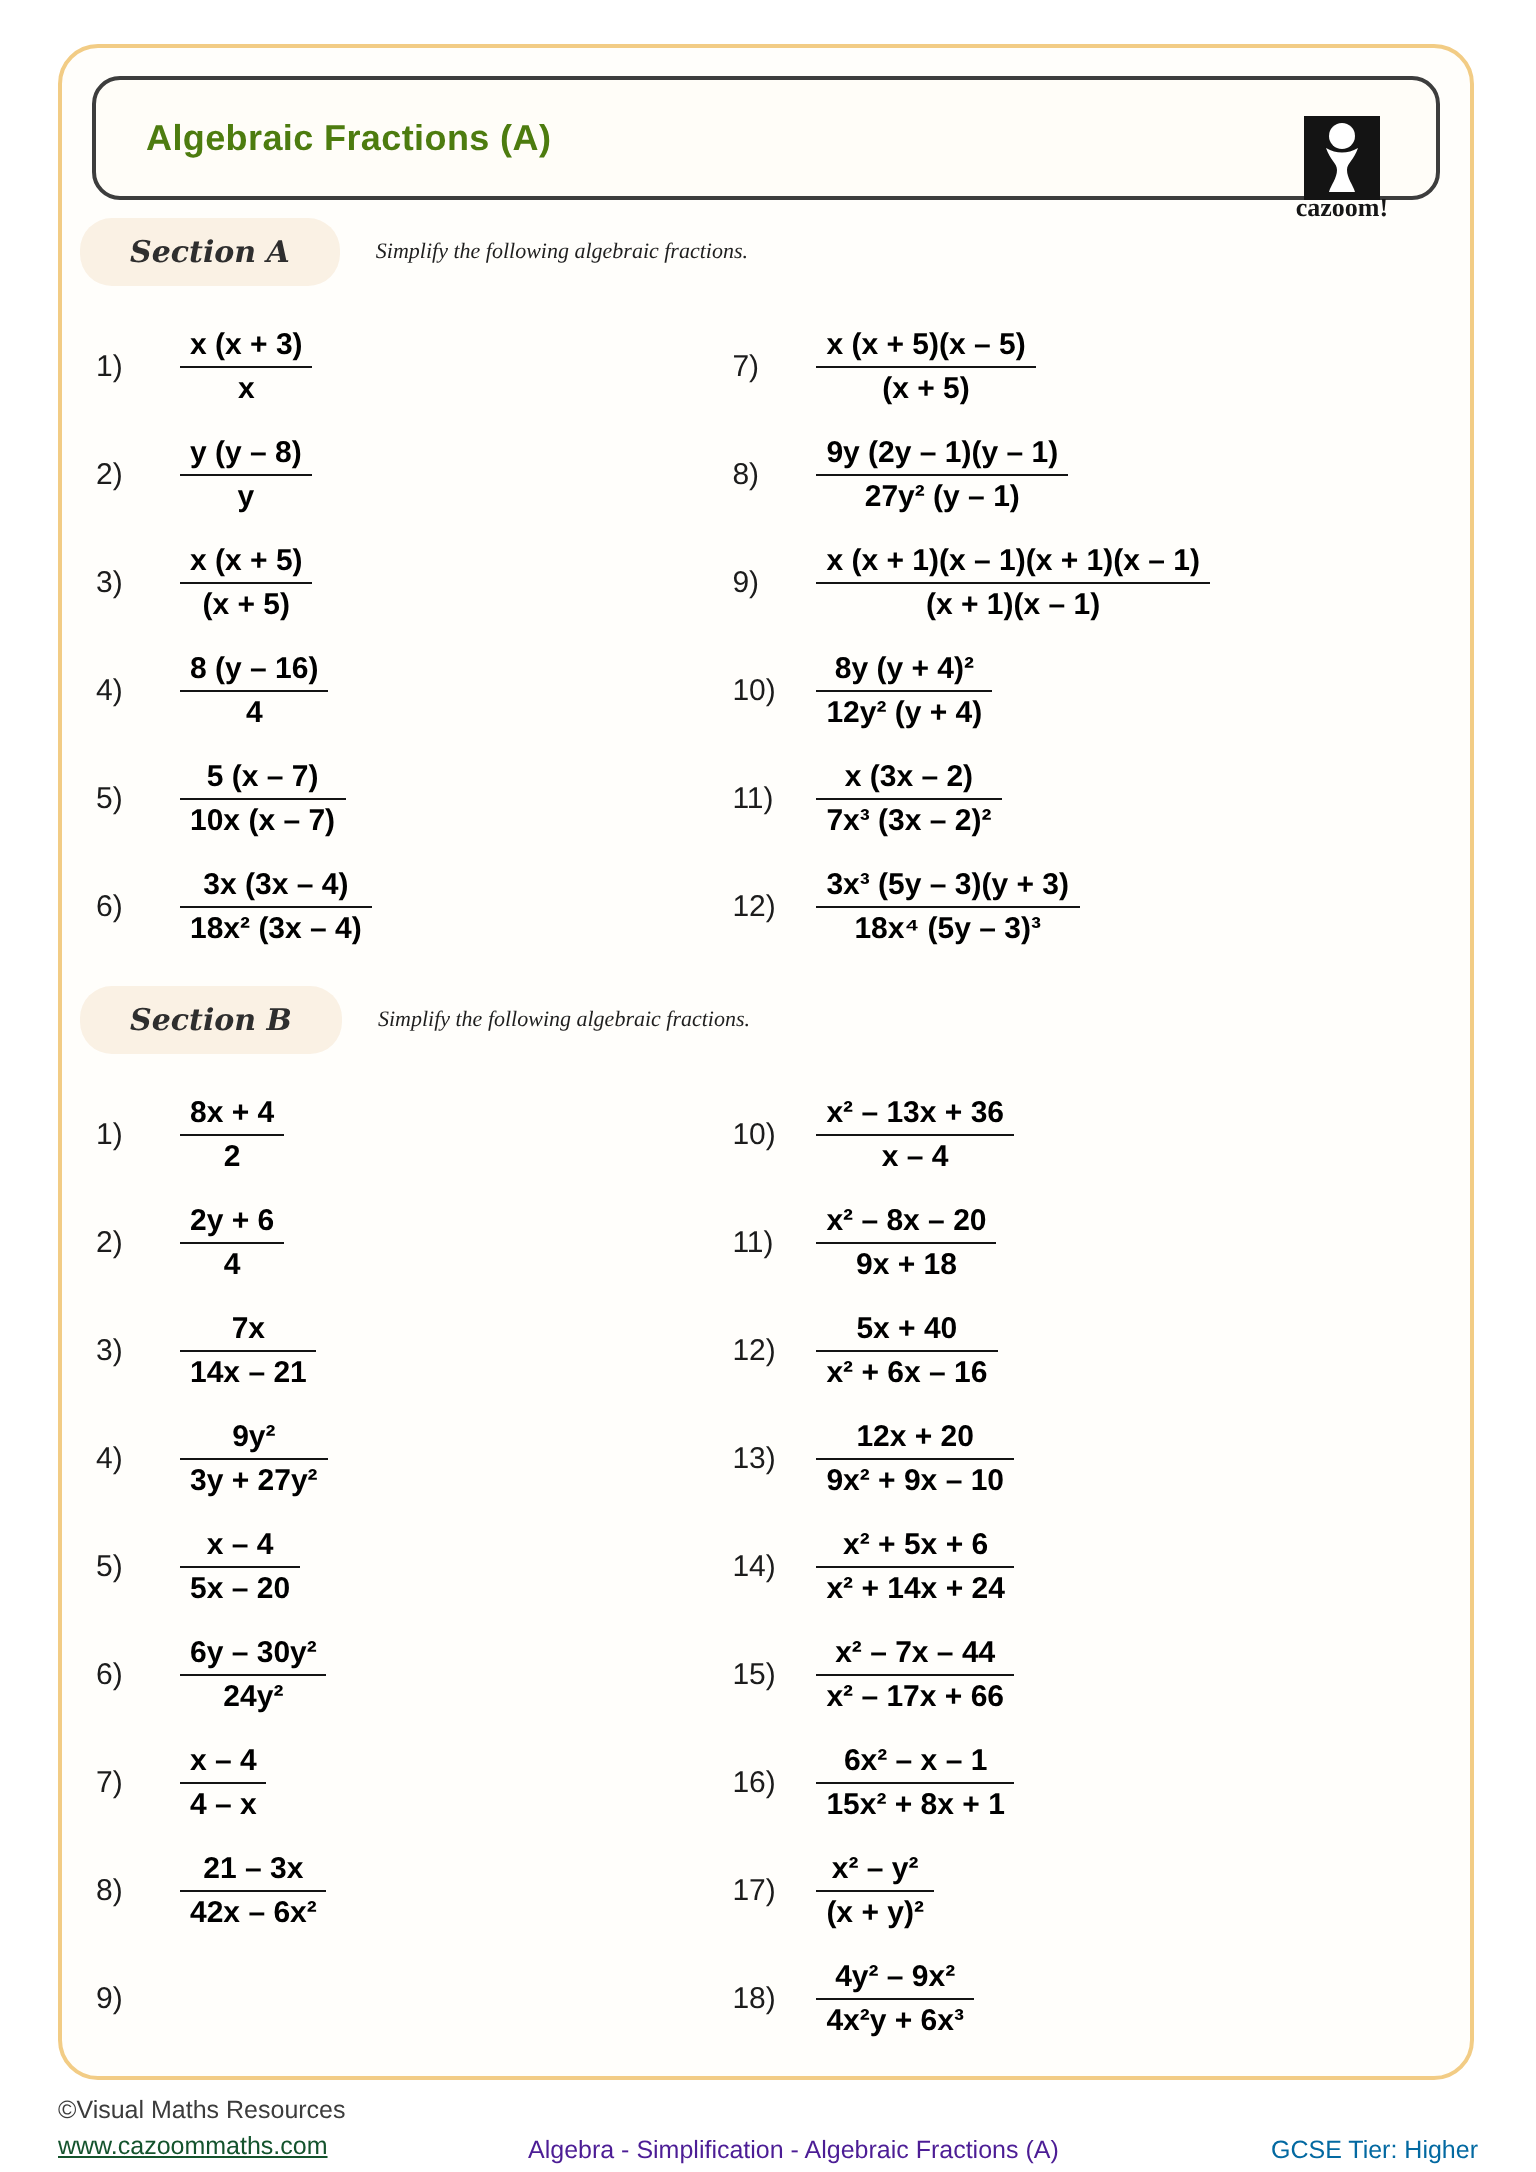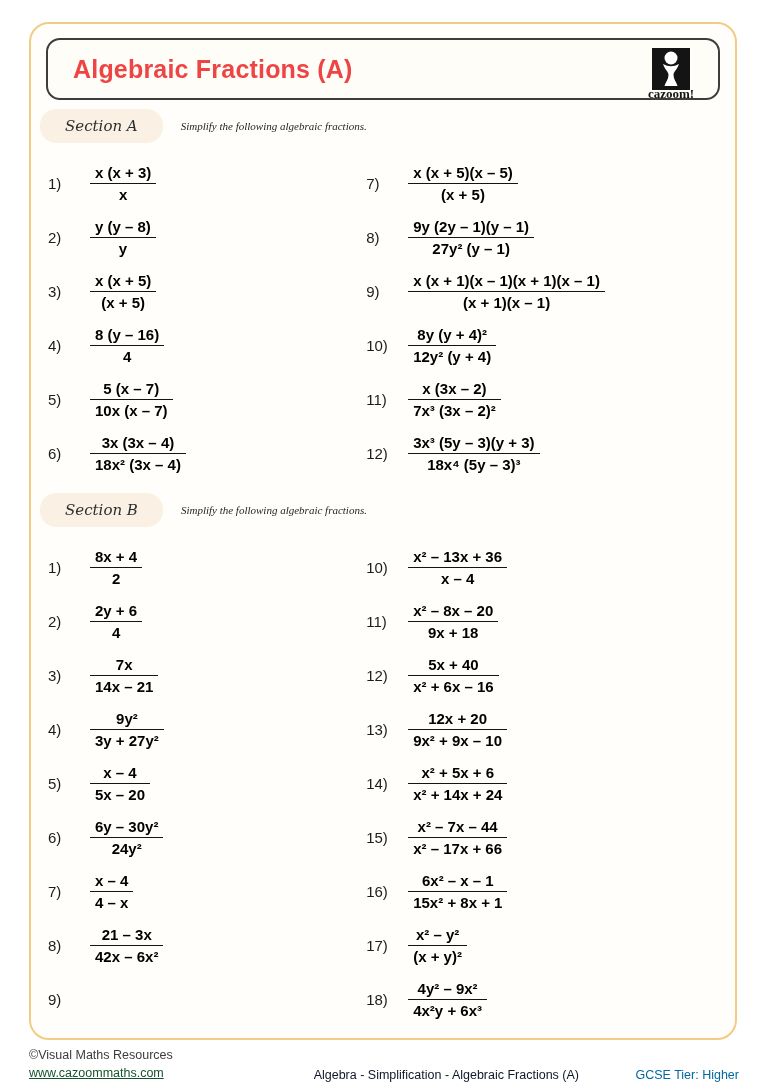--- a/index.html
+++ b/index.html
@@ -1,37 +1,37 @@
 <!DOCTYPE html>
 <html><head>
 <meta charset="utf-8">
 <style>
   html,body{margin:0;padding:0;background:#ffffff;}
   .page{position:relative;width:768px;height:1086px;background:#fff;font-family:"Liberation Sans",sans-serif;color:#222;overflow:hidden;}
   .frame{position:absolute;left:29px;top:22px;width:708px;height:1018px;border:2px solid #f2cc85;border-radius:20px;background:#fffefb;box-sizing:border-box;}
   .header-box{position:relative;margin:14px 15px 0 15px;border:2.5px solid #3d3d3d;border-radius:14px;background:#fffdf8;height:62px;display:flex;align-items:center;padding-left:25px;box-sizing:border-box;}
-  .title{font-size:25px;font-weight:700;color:#ef4444;letter-spacing:.2px;}
-  .logo{position:absolute;right:18px;top:8px;width:58px;text-align:center;line-height:1;}
+  .title{font-size:18px;font-weight:700;color:#4d7c0f;letter-spacing:.2px;}
+  .logo{position:absolute;right:18px;top:18px;width:58px;text-align:center;line-height:1;}
   .logo-box{width:38px;height:42px;margin:0 auto;display:block;}
   .logo-text{font-family:"Liberation Serif",serif;font-weight:700;font-size:13px;color:#161616;margin-top:-3px;}
   .section-row{display:flex;align-items:center;margin:9px 0 0 9px;}
-  .section-pill{background:#faf1e4;border-radius:16px;padding:8px 25px;font-family:"DejaVu Serif","Liberation Serif",serif;font-style:italic;font-weight:400;font-size:15px;color:#2e2e2e;}
+  .section-pill{background:#faf1e4;border-radius:16px;padding:8px 25px;font-family:"DejaVu Serif","Liberation Serif",serif;font-style:italic;font-weight:700;font-size:15px;color:#2e2e2e;}
   .instruction{font-family:Liberation Serif, serif;font-style:italic;font-size:11px;color:#1f1f1f;margin-left:18px;}
   .cols{display:flex;padding:20px 10px 0 17px;}
   .col-l{width:47%;}
   .col-r{width:53%;}
   .problem{display:flex;align-items:center;margin-bottom:13px;min-height:40px;}
   .pnum{width:42px;flex:0 0 42px;font-size:15px;color:#1c1c1c;}
   .frac{display:inline-flex;flex-direction:column;align-items:center;font-weight:700;font-size:15px;color:#000000;line-height:19px;}
   .fnum{display:block;width:100%;box-sizing:border-box;text-align:center;border-bottom:1.7px solid #141414;padding:0 5px 1px 5px;}
   .fden{display:block;text-align:center;padding:1px 5px 0 5px;}
   .footer{position:absolute;left:29px;right:29px;top:1046px;display:flex;align-items:flex-end;font-size:12.5px;color:#3c3c3c;}
   .footer-left{width:235px;line-height:1.45;}
   .footer-link{color:#14532d;text-decoration:underline;}
-  .footer-center{flex:1;text-align:right;color:#0f172a;}
+  .footer-center{flex:1;text-align:left;color:#4c1d95;}
   .footer-right{width:160px;text-align:right;color:#0369a1;}
   .secb-gap{margin-top:6px;}
 </style>
 </head>
 <body>
 
 <div class="page">
   <div class="frame">
 
     <div class="header-box">

